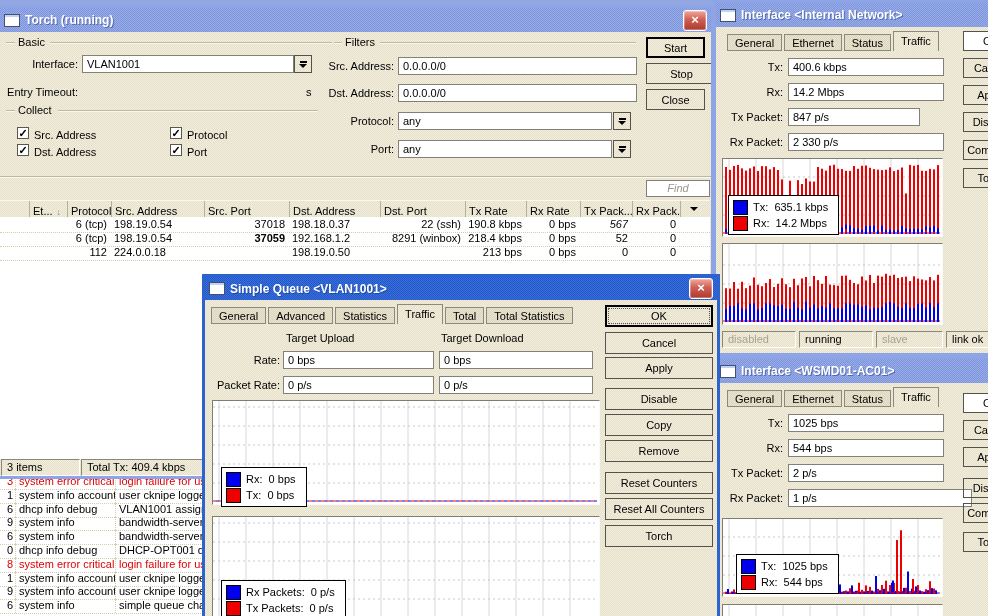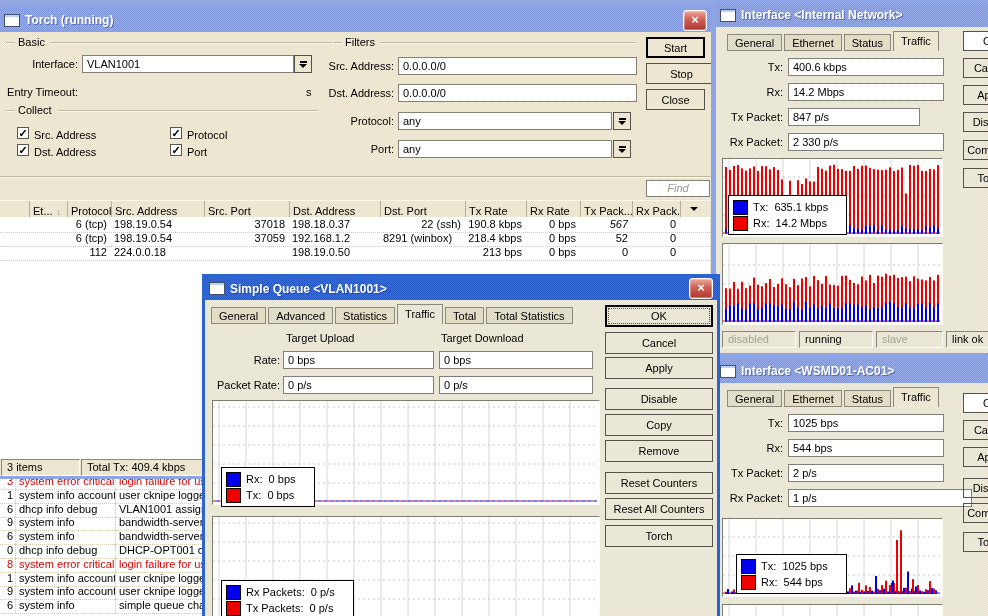--- a/index.html
+++ b/index.html
@@ -54,21 +54,21 @@
   .listbg{position:absolute;background:#fff}
   .trow{position:absolute;left:0;width:710px;height:14px;border-bottom:1px dotted #d4cdb2}
   .tcell{position:absolute;top:0;height:13px;line-height:13px;white-space:nowrap;overflow:hidden}
 
   .scell{position:absolute;box-sizing:border-box;height:17px;line-height:15px;padding:0 5px;
     border:1px solid;border-color:#8a867a #fff #fff #8a867a;white-space:nowrap;overflow:hidden}
   .dim{color:#a6a291}
 
   .gpanel{position:absolute;box-sizing:border-box;background:#fff;border:1px solid;
     border-color:#7d7d71 #fbfaf4 #fbfaf4 #7d7d71}
-  .legend{position:absolute;background:#fff;border:1px solid #000;padding:3px 18px 3px 4px;z-index:3}
+  .legend{position:absolute;background:#fff;border:1px solid #000;padding:3px 10px 3px 4px;z-index:3}
   .lgrow{display:flex;align-items:center;height:16px}
   .sq{width:13px;height:13px;border:1px solid #000;margin-right:5px;flex:0 0 auto}
   .lgtext{white-space:pre}
 
   .logpanel{position:absolute;background:#fff;overflow:hidden}
   .logrow{position:absolute;left:0;width:100%;height:14px;border-bottom:1px dotted #d4cdb2;display:flex}
   .lc-time{width:13px;text-align:right;padding-right:2px;border-right:1px dotted #d4cdb2;line-height:13px}
   .lc-top{width:96px;padding-left:3px;border-right:1px dotted #d4cdb2;line-height:13px;white-space:nowrap;overflow:hidden}
   .lc-msg{flex:1;padding-left:3px;line-height:13px;white-space:nowrap;overflow:hidden}
   .err{color:#e00000}
@@ -710,23 +710,23 @@
             <div class="tcell" style="left: 383px; width: 78px; text-align: right;">22 (ssh)</div>
             <div class="tcell" style="left: 468px; width: 54px; text-align: right;">190.8 kbps</div>
             <div class="tcell" style="left: 529px; width: 47px; text-align: right;">0 bps</div>
             <div class="tcell" style="left: 583px; width: 45px; text-align: right; font-style: italic;">567</div>
             <div class="tcell" style="left: 635px; width: 41px; text-align: right;">0</div>
           </div>
           <div class="trow" style="top: 200px;">
             <div class="tcell" style="left: 32px; width: 31px; text-align: left;"></div>
             <div class="tcell" style="left: 70px; width: 37px; text-align: right;">6 (tcp)</div>
             <div class="tcell" style="left: 114px; width: 86px; text-align: left;">198.19.0.54</div>
-            <div class="tcell" style="left: 207px; width: 78px; text-align: right;">37059</div>
+            <div class="tcell" style="left: 207px; width: 78px; text-align: right; font-weight: bold;">37059</div>
             <div class="tcell" style="left: 292px; width: 84px; text-align: left;">192.168.1.2</div>
-            <div class="tcell" style="left: 383px; width: 78px; ">8291 (winbox)</div>
+            <div class="tcell" style="left: 383px; width: 78px; text-align: right;">8291 (winbox)</div>
             <div class="tcell" style="left: 468px; width: 54px; text-align: right;">218.4 kbps</div>
             <div class="tcell" style="left: 529px; width: 47px; text-align: right;">0 bps</div>
             <div class="tcell" style="left: 583px; width: 45px; text-align: right;">52</div>
             <div class="tcell" style="left: 635px; width: 41px; text-align: right;">0</div>
           </div>
           <div class="trow" style="top: 214px;">
             <div class="tcell" style="left: 32px; width: 31px; text-align: left;"></div>
             <div class="tcell" style="left: 70px; width: 37px; text-align: right;">112</div>
             <div class="tcell" style="left: 114px; width: 86px; text-align: left;">224.0.0.18</div>
             <div class="tcell" style="left: 207px; width: 78px; text-align: right;"></div>

